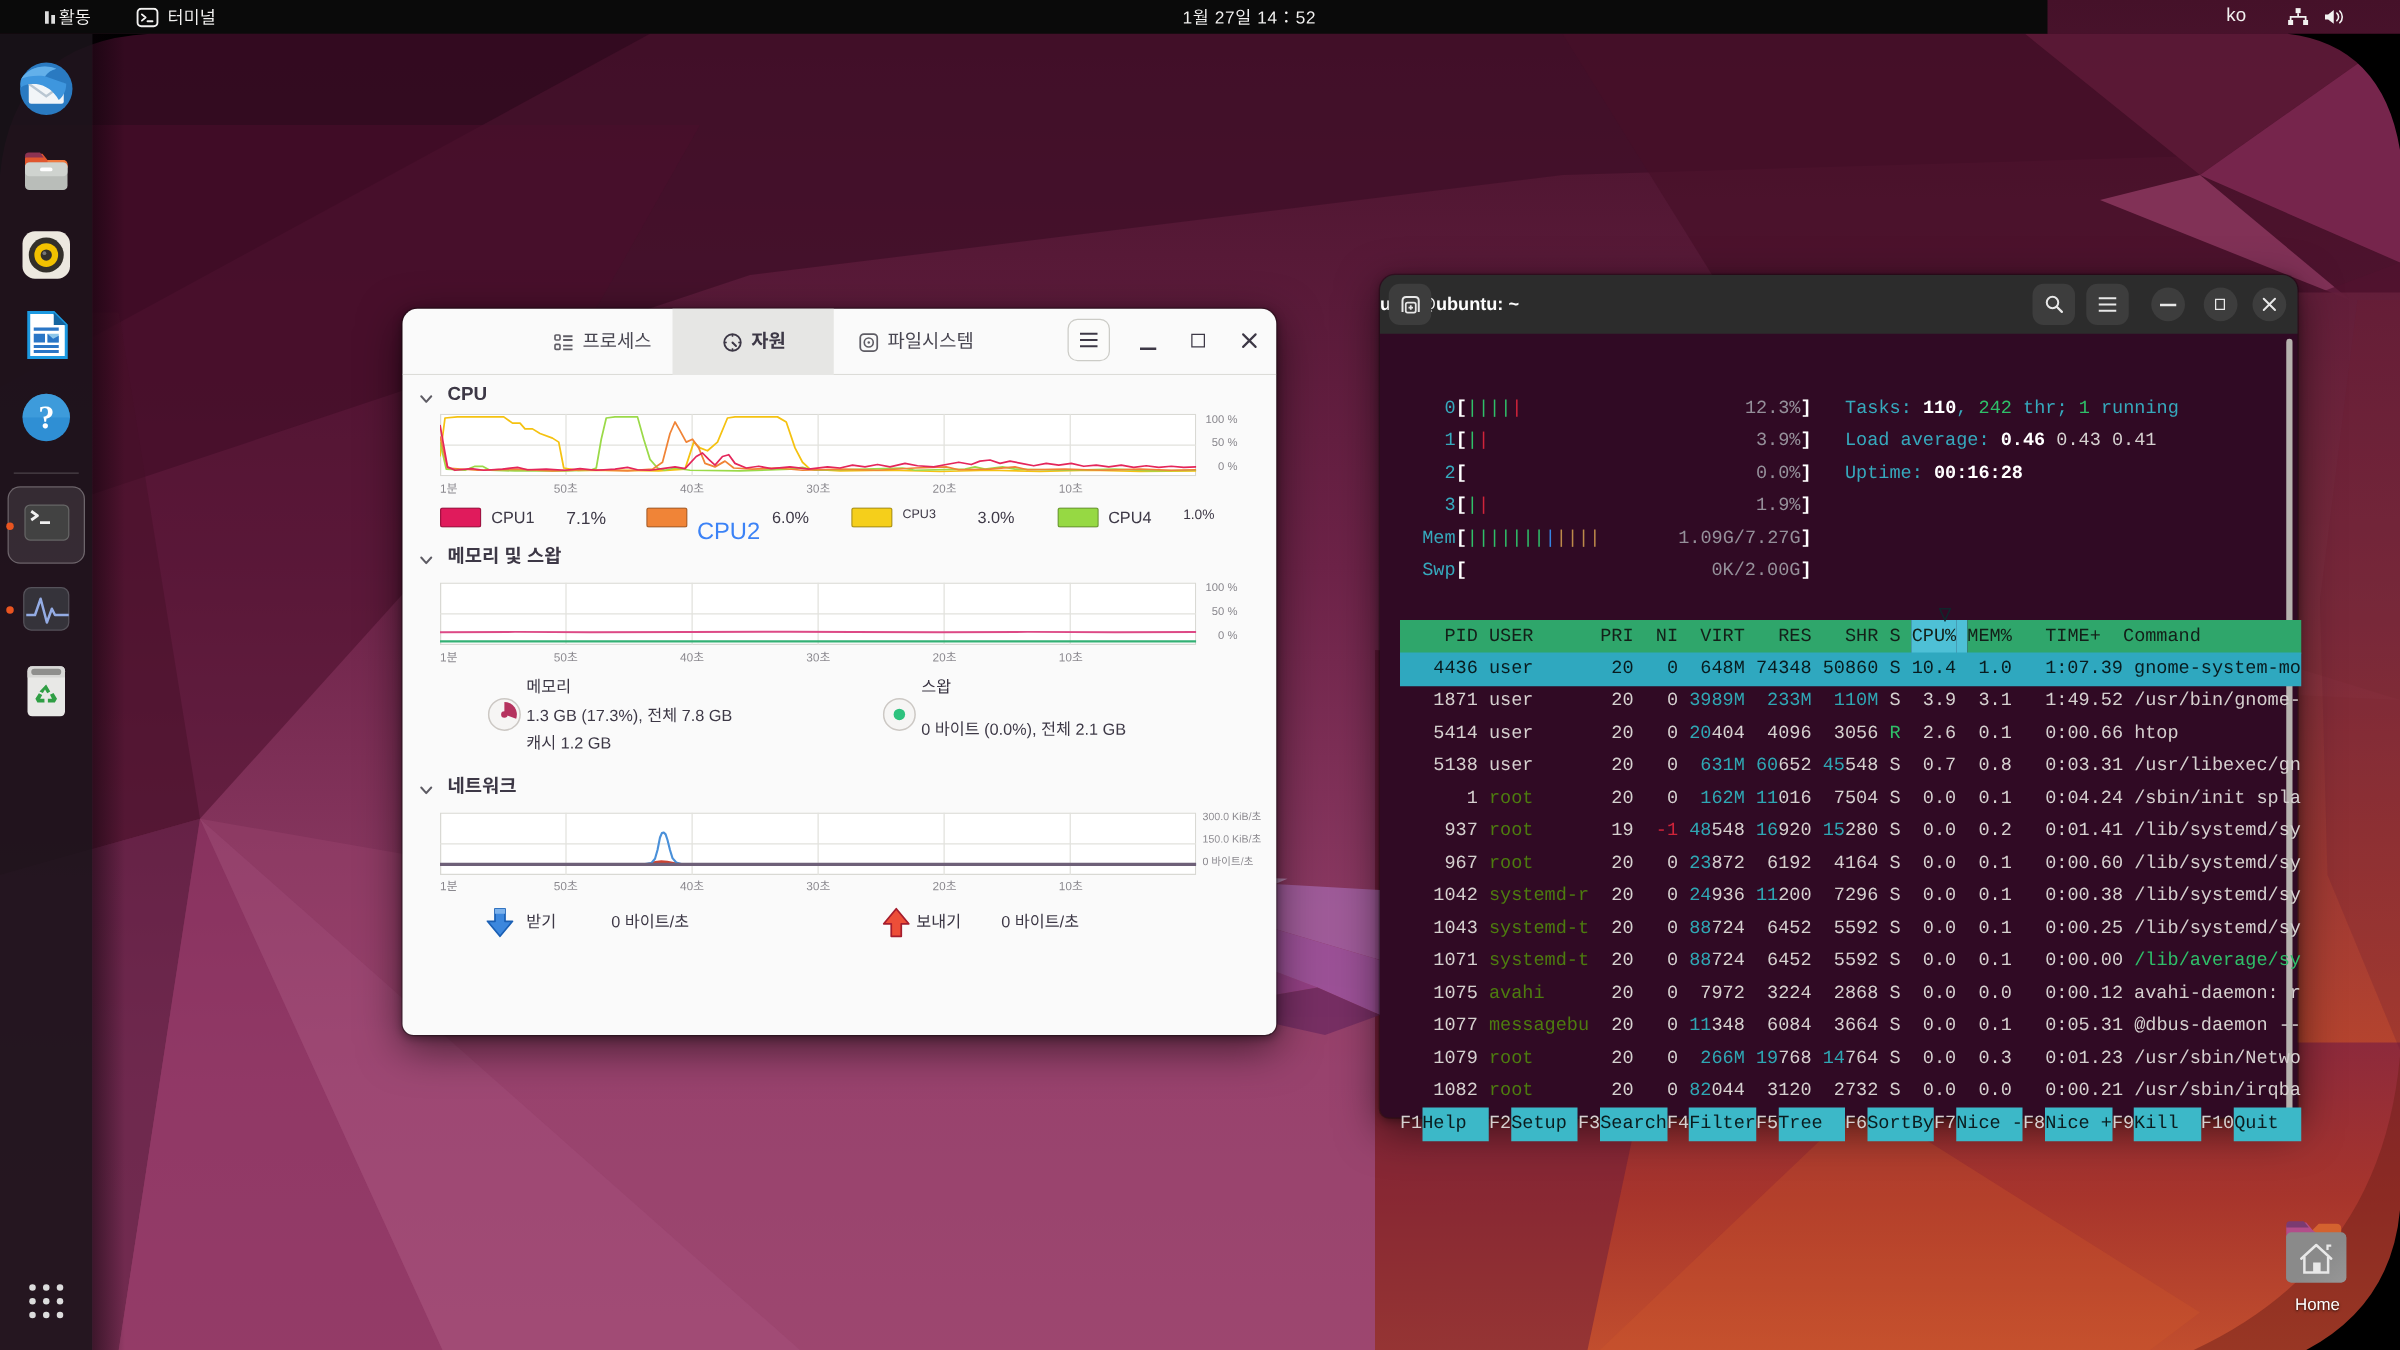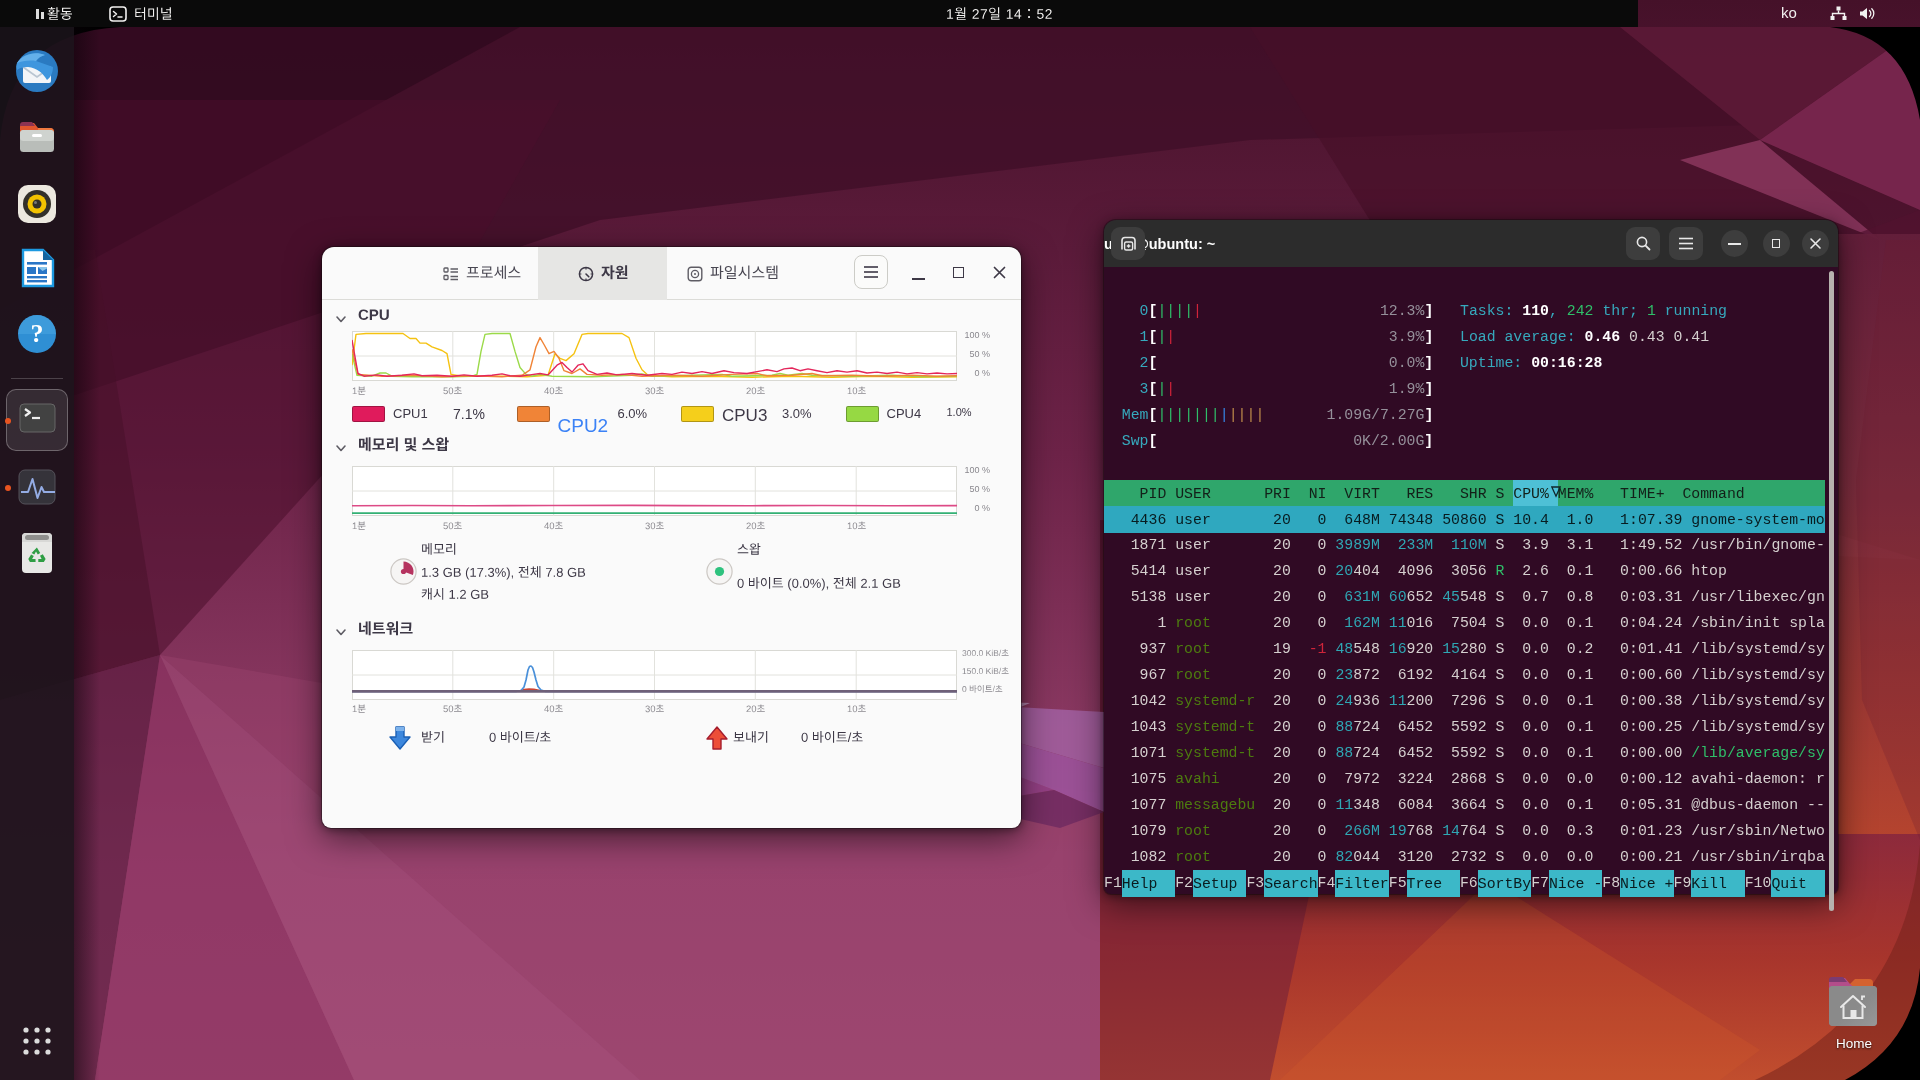--- a/index.html
+++ b/index.html
@@ -2,21 +2,21 @@
 <html><head><meta charset="utf-8"><style>
 html,body{margin:0;padding:0;width:1920px;height:1080px;overflow:hidden;background:#000;}
 *{box-sizing:border-box}
 body{font-family:"Liberation Sans",sans-serif;}
 .abs{position:absolute}
 #wall{position:absolute;left:0;top:0;width:1920px;height:1080px}
 #topbar{position:absolute;left:0;top:0;width:1638px;height:27px;background:#0a0a0a;color:#f6f5f4;z-index:50}
 #dock{position:absolute;left:0;top:27px;width:74px;height:1053px;background:rgba(26,19,26,0.88);z-index:40}
 #dockshadow{position:absolute;left:74px;top:27px;width:26px;height:1053px;background:linear-gradient(90deg,rgba(10,2,8,0.5),rgba(10,2,8,0));z-index:5}
 .win{position:absolute;box-shadow:0 0 0 1px rgba(10,10,10,0.35),0 10px 34px rgba(0,0,0,0.55),0 2px 8px rgba(0,0,0,0.4)}
-pre{margin:0}
+pre{margin:16px}
 </style></head><body>
 <svg id="wall" viewBox="0 0 1920 1080" preserveAspectRatio="none">
 <defs>
 <linearGradient id="wg" x1="0" y1="0" x2="0" y2="1">
  <stop offset="0" stop-color="#451129"></stop>
  <stop offset="0.42" stop-color="#6d2348"></stop>
  <stop offset="0.8" stop-color="#98436e"></stop>
  <stop offset="1" stop-color="#a04a72"></stop>
 </linearGradient>
 <linearGradient id="wred" x1="0" y1="0" x2="0" y2="1">
@@ -254,21 +254,21 @@
     <div class="abs" style="left:636px;top:83px;width:32px;font-size:9px;color:#89878d;text-align:right">100 %</div>
     <div class="abs" style="left:636px;top:102px;width:32px;font-size:9px;color:#89878d;text-align:right">50 %</div>
     <div class="abs" style="left:636px;top:121px;width:32px;font-size:9px;color:#89878d;text-align:right">0 %</div>
     <div class="abs" style="left:30.0px;top:159px;width:33px;height:16px;background:#e01b5c;border:1px solid rgba(0,0,0,0.28);border-radius:2px"></div>
     <div class="abs" style="left:71.0px;top:159px;font-size:13px;color:#3d3846">CPU1</div>
     <div class="abs" style="left:131.0px;top:159px;font-size:14px;color:#3d3846">7.1%</div>
     <div class="abs" style="left:194.5px;top:159px;width:33px;height:16px;background:#f08437;border:1px solid rgba(0,0,0,0.28);border-radius:2px"></div>
     <div class="abs" style="left:235.5px;top:168px;font-size:19px;color:#3b82f6">CPU2</div>
     <div class="abs" style="left:295.5px;top:159px;font-size:13px;color:#3d3846">6.0%</div>
     <div class="abs" style="left:359.0px;top:159px;width:33px;height:16px;background:#f5cf1b;border:1px solid rgba(0,0,0,0.28);border-radius:2px"></div>
-    <div class="abs" style="left:400.0px;top:159px;font-size:17px;color:#3d3846">CPU3</div>
+    <div class="abs" style="left:400.0px;top:159px;font-size:10px;color:#3d3846">CPU3</div>
     <div class="abs" style="left:460.0px;top:159px;font-size:13px;color:#3d3846">3.0%</div>
     <div class="abs" style="left:523.5px;top:159px;width:33px;height:16px;background:#96d943;border:1px solid rgba(0,0,0,0.28);border-radius:2px"></div>
     <div class="abs" style="left:564.5px;top:159px;font-size:13px;color:#3d3846">CPU4</div>
     <div class="abs" style="left:624.5px;top:159px;font-size:11px;color:#3d3846">1.0%</div>
     <svg style="position:absolute;left:36px;top:187.1px" width="93" height="22">
       <path transform="translate(0,15.9)" fill="#3d3846" d="M4.6 -9.6V-3.7H2.9V-9.6ZM10.7 -12.6V1.3H12.5V-12.6ZM7.8 -12.3V-7.5H6.5V-11.1H1V-2.1H6.5V-5.9H7.8V0.7H9.7V-12.3Z M23.7 -10V-6.3H17.7V-10ZM15.7 -11.5V-4.7H19.7V-1.9H14.4V-0.3H27V-1.9H21.7V-4.7H25.6V-11.5Z M37.8 -12.6V1.3H39.8V-12.6ZM28.9 -11.4V-9.8H33.5V-7.6H29V-1.9H30.2C32.7 -1.9 34.8 -2 37 -2.4L36.8 -4C34.9 -3.6 33.1 -3.5 31 -3.5V-6H35.5V-11.4Z M46.9 -11.7V-5.9H53.6V-11.7ZM51.7 -10.2V-7.4H48.8V-10.2ZM55.7 -12.6V-4.7H57.7V-12.6ZM52 -5.1V-3.9H48.1V-2.4H52C51.8 -1.5 50.4 -0.4 47.6 -0.2L48.2 1.3C50.6 1.1 52.2 0.3 53 -0.8C53.9 0.3 55.5 1.1 57.8 1.3L58.5 -0.2C55.7 -0.4 54.3 -1.5 54.1 -2.4H57.9V-3.9H54.1V-5.1Z M64.2 -2V-0.4H76.7V-2ZM69.3 -11.8V-10.8C69.3 -8.8 67.6 -6.6 64.5 -6L65.3 -4.4C67.7 -4.8 69.5 -6.2 70.4 -7.9C71.3 -6.2 73 -4.8 75.5 -4.4L76.3 -6C73.2 -6.6 71.4 -8.7 71.4 -10.8V-11.8Z M79.7 -3.9V1.2H89V-3.9H87V-2.9H81.7V-3.9ZM81.7 -1.4H87V-0.4H81.7ZM82.1 -10.9C83.1 -10.9 83.7 -10.4 83.7 -9.7C83.7 -8.9 83.1 -8.5 82.1 -8.5C81.1 -8.5 80.5 -8.9 80.5 -9.7C80.5 -10.4 81.1 -10.9 82.1 -10.9ZM87 -12.6V-4.5H89V-7.7H90.7V-9.3H89V-12.6ZM82.1 -12.3C80.1 -12.3 78.6 -11.2 78.6 -9.7C78.6 -8.4 79.6 -7.5 81.1 -7.2V-6.3C80 -6.2 78.9 -6.2 77.9 -6.2L78.1 -4.7C80.4 -4.7 83.6 -4.7 86.4 -5.3L86.2 -6.6C85.2 -6.5 84.2 -6.4 83.1 -6.3V-7.2C84.6 -7.5 85.6 -8.4 85.6 -9.7C85.6 -11.2 84.1 -12.3 82.1 -12.3Z"></path>
     </svg>
     <svg class="abs" style="left:13px;top:196px" width="12" height="10" viewBox="0 0 12 10">
       <path d="M2 3 L6 7.5 L10 3" fill="none" stroke="#5e5c64" stroke-width="1.6" stroke-linecap="round" stroke-linejoin="round"></path>
     </svg>

